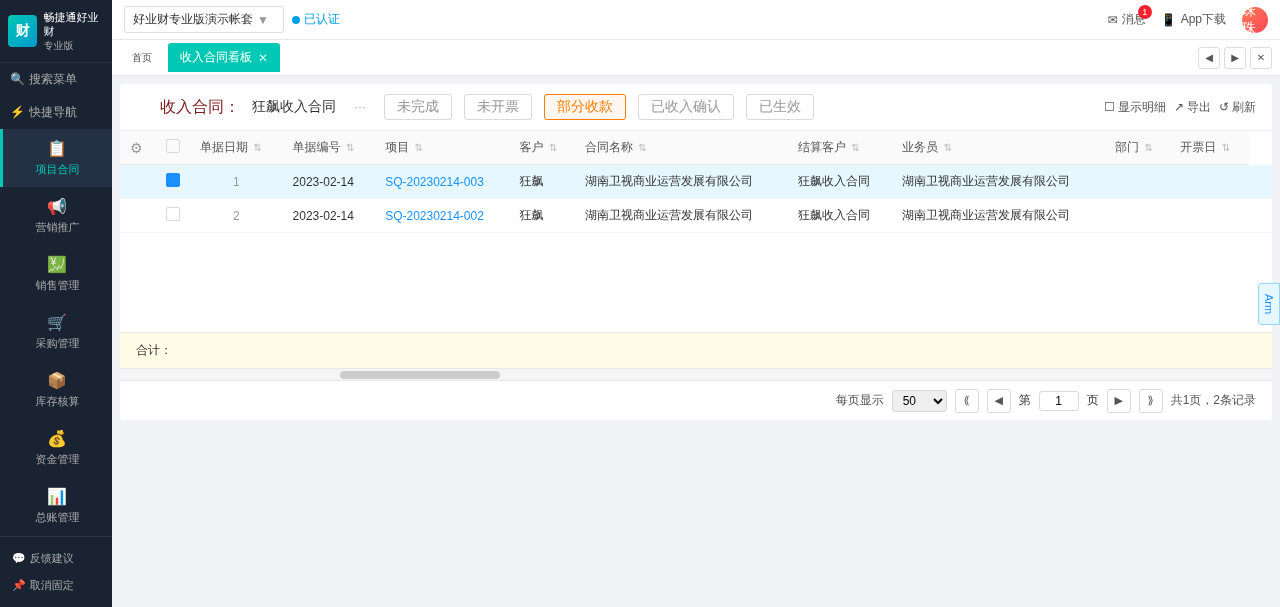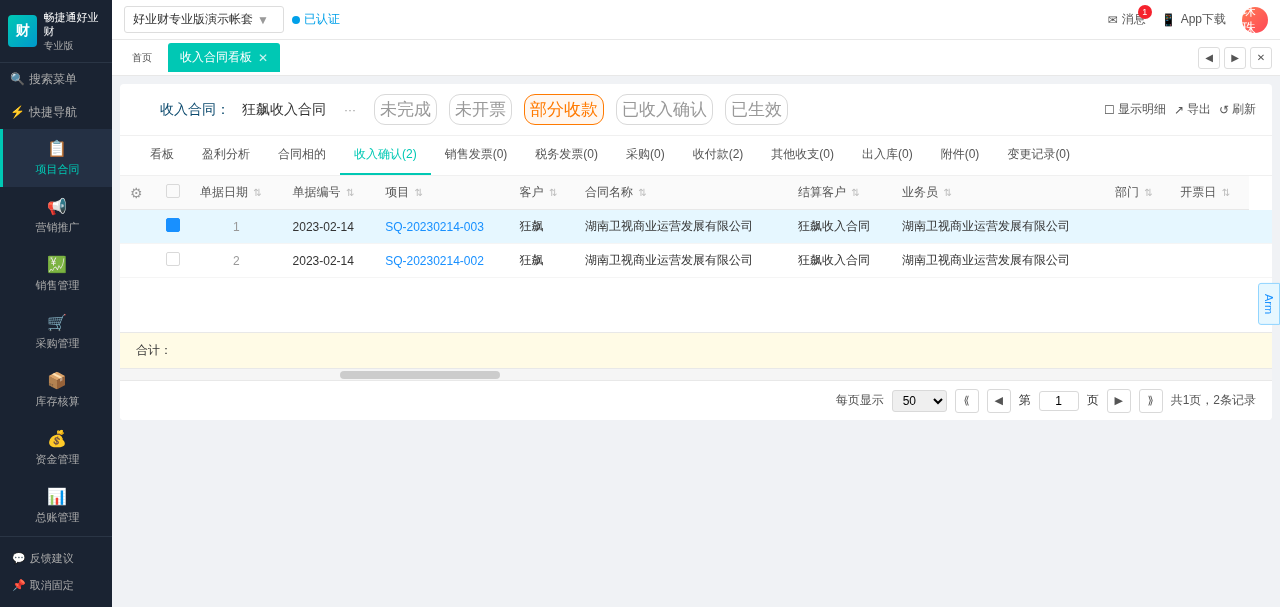--- a/index.html
+++ b/index.html
@@ -40,24 +40,24 @@
     .tabbar-tab { display: flex; align-items: center; gap: 6px; padding: 6px 12px; background: #00c8b4; color: #fff; border-radius: 3px 3px 0 0; font-size: 12px; cursor: pointer; }
     .tabbar-tab .close { cursor: pointer; opacity: 0.8; }
     .tabbar-nav { margin-left: auto; display: flex; gap: 4px; }
     .tabbar-nav-btn { width: 22px; height: 22px; border: 1px solid #ddd; border-radius: 3px; display: flex; align-items: center; justify-content: center; cursor: pointer; color: #555; font-size: 10px; }
 
     
     .content { flex: 1; overflow: hidden; display: flex; flex-direction: column; background: #fff; margin: 8px; border-radius: 4px; }
 
     
     .contract-header { padding: 10px 16px; display: flex; align-items: center; gap: 12px; border-bottom: 1px solid #f0f0f0; flex-shrink: 0; }
-    .contract-title { font-size: 14px; font-weight: 500; color: #0c4a6e; padding-left: 24px; }
+    .contract-title { font-size: 16px; font-weight: 500; color: #7f1d1d; padding-left: 24px; }
     .contract-name { font-size: 14px; color: #333; }
     .contract-more { color: #999; cursor: pointer; padding: 2px 6px; }
-    .status-btn { padding: 3px 5px; border-radius: 11px; font-size: 17px; border: 1px solid; cursor: pointer; }
+    .status-btn { padding: 3px 12px; border-radius: 3px; font-size: 14px; border: 1px solid; cursor: pointer; }
     .status-incomplete { border-color: #d9d9d9; color: #999; background: #fff; }
     .status-noinvoice { border-color: #d9d9d9; color: #999; background: #fff; }
     .status-partial { border-color: #ff7a00; color: #ff7a00; background: #fff7f0; }
     .status-confirmed { border-color: #d9d9d9; color: #999; background: #fff; }
     .status-active { border-color: #d9d9d9; color: #999; background: #fff; }
     .contract-actions { margin-left: auto; display: flex; gap: 8px; }
     .contract-action-btn { display: flex; align-items: center; gap: 3px; color: #555; cursor: pointer; font-size: 12px; }
 
     
     .tabs { display: flex; border-bottom: 1px solid #f0f0f0; padding: 0 16px; flex-shrink: 0; }
@@ -227,34 +227,20 @@
           <span>↗</span>
           <span>导出</span>
         </div>
         <div class="contract-action-btn">
           <span>↺</span>
           <span>刷新</span>
         </div>
       </div>
     </div>
 
-    <div class="tabs">
-      <div class="tab">看板</div>
-      <div class="tab">盈利分析</div>
-      <div class="tab">合同相的</div>
-      <div class="tab active">收入确认(2)</div>
-      <div class="tab">销售发票(0)</div>
-      <div class="tab">税务发票(0)</div>
-      <div class="tab">采购(0)</div>
-      <div class="tab">收付款(2)</div>
-      <div class="tab">其他收支(0)</div>
-      <div class="tab">出入库(0)</div>
-      <div class="tab">附件(0)</div>
-      <div class="tab">变更记录(0)</div>
-    </div>
 
     <div class="table-container">
       <table class="data-table">
         <thead>
           <tr>
             <th class="col-setting">
               <span class="gear-icon">⚙</span>
             </th>
             <th class="col-check">
               <span class="checkbox"></span>

